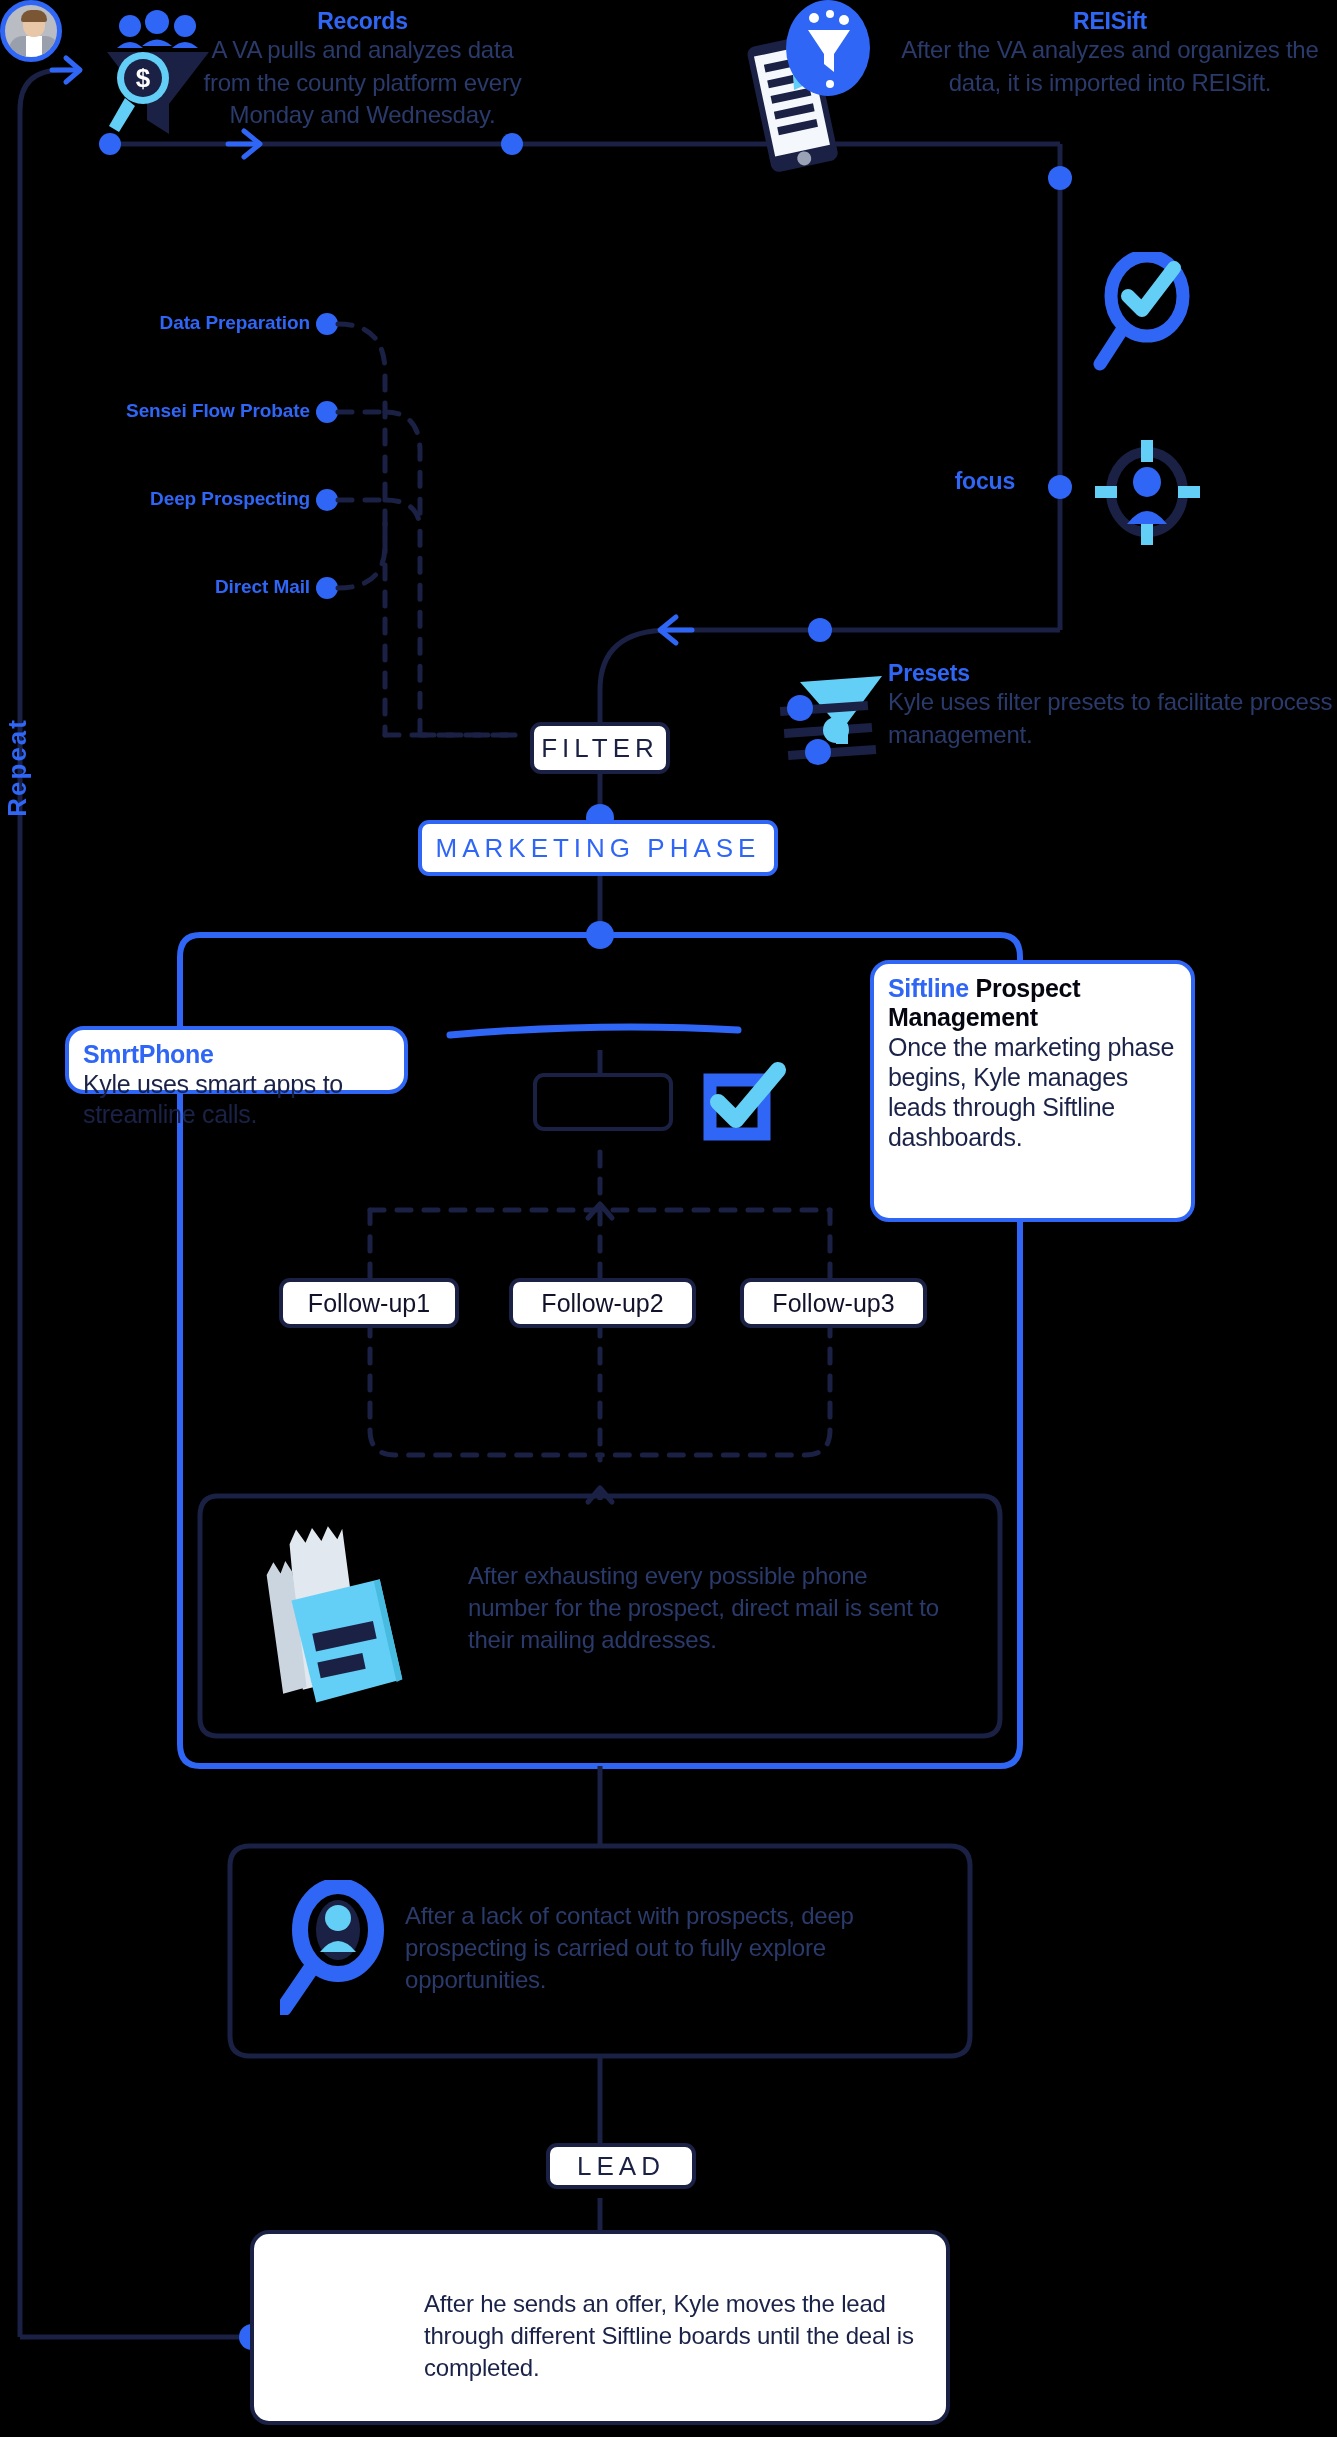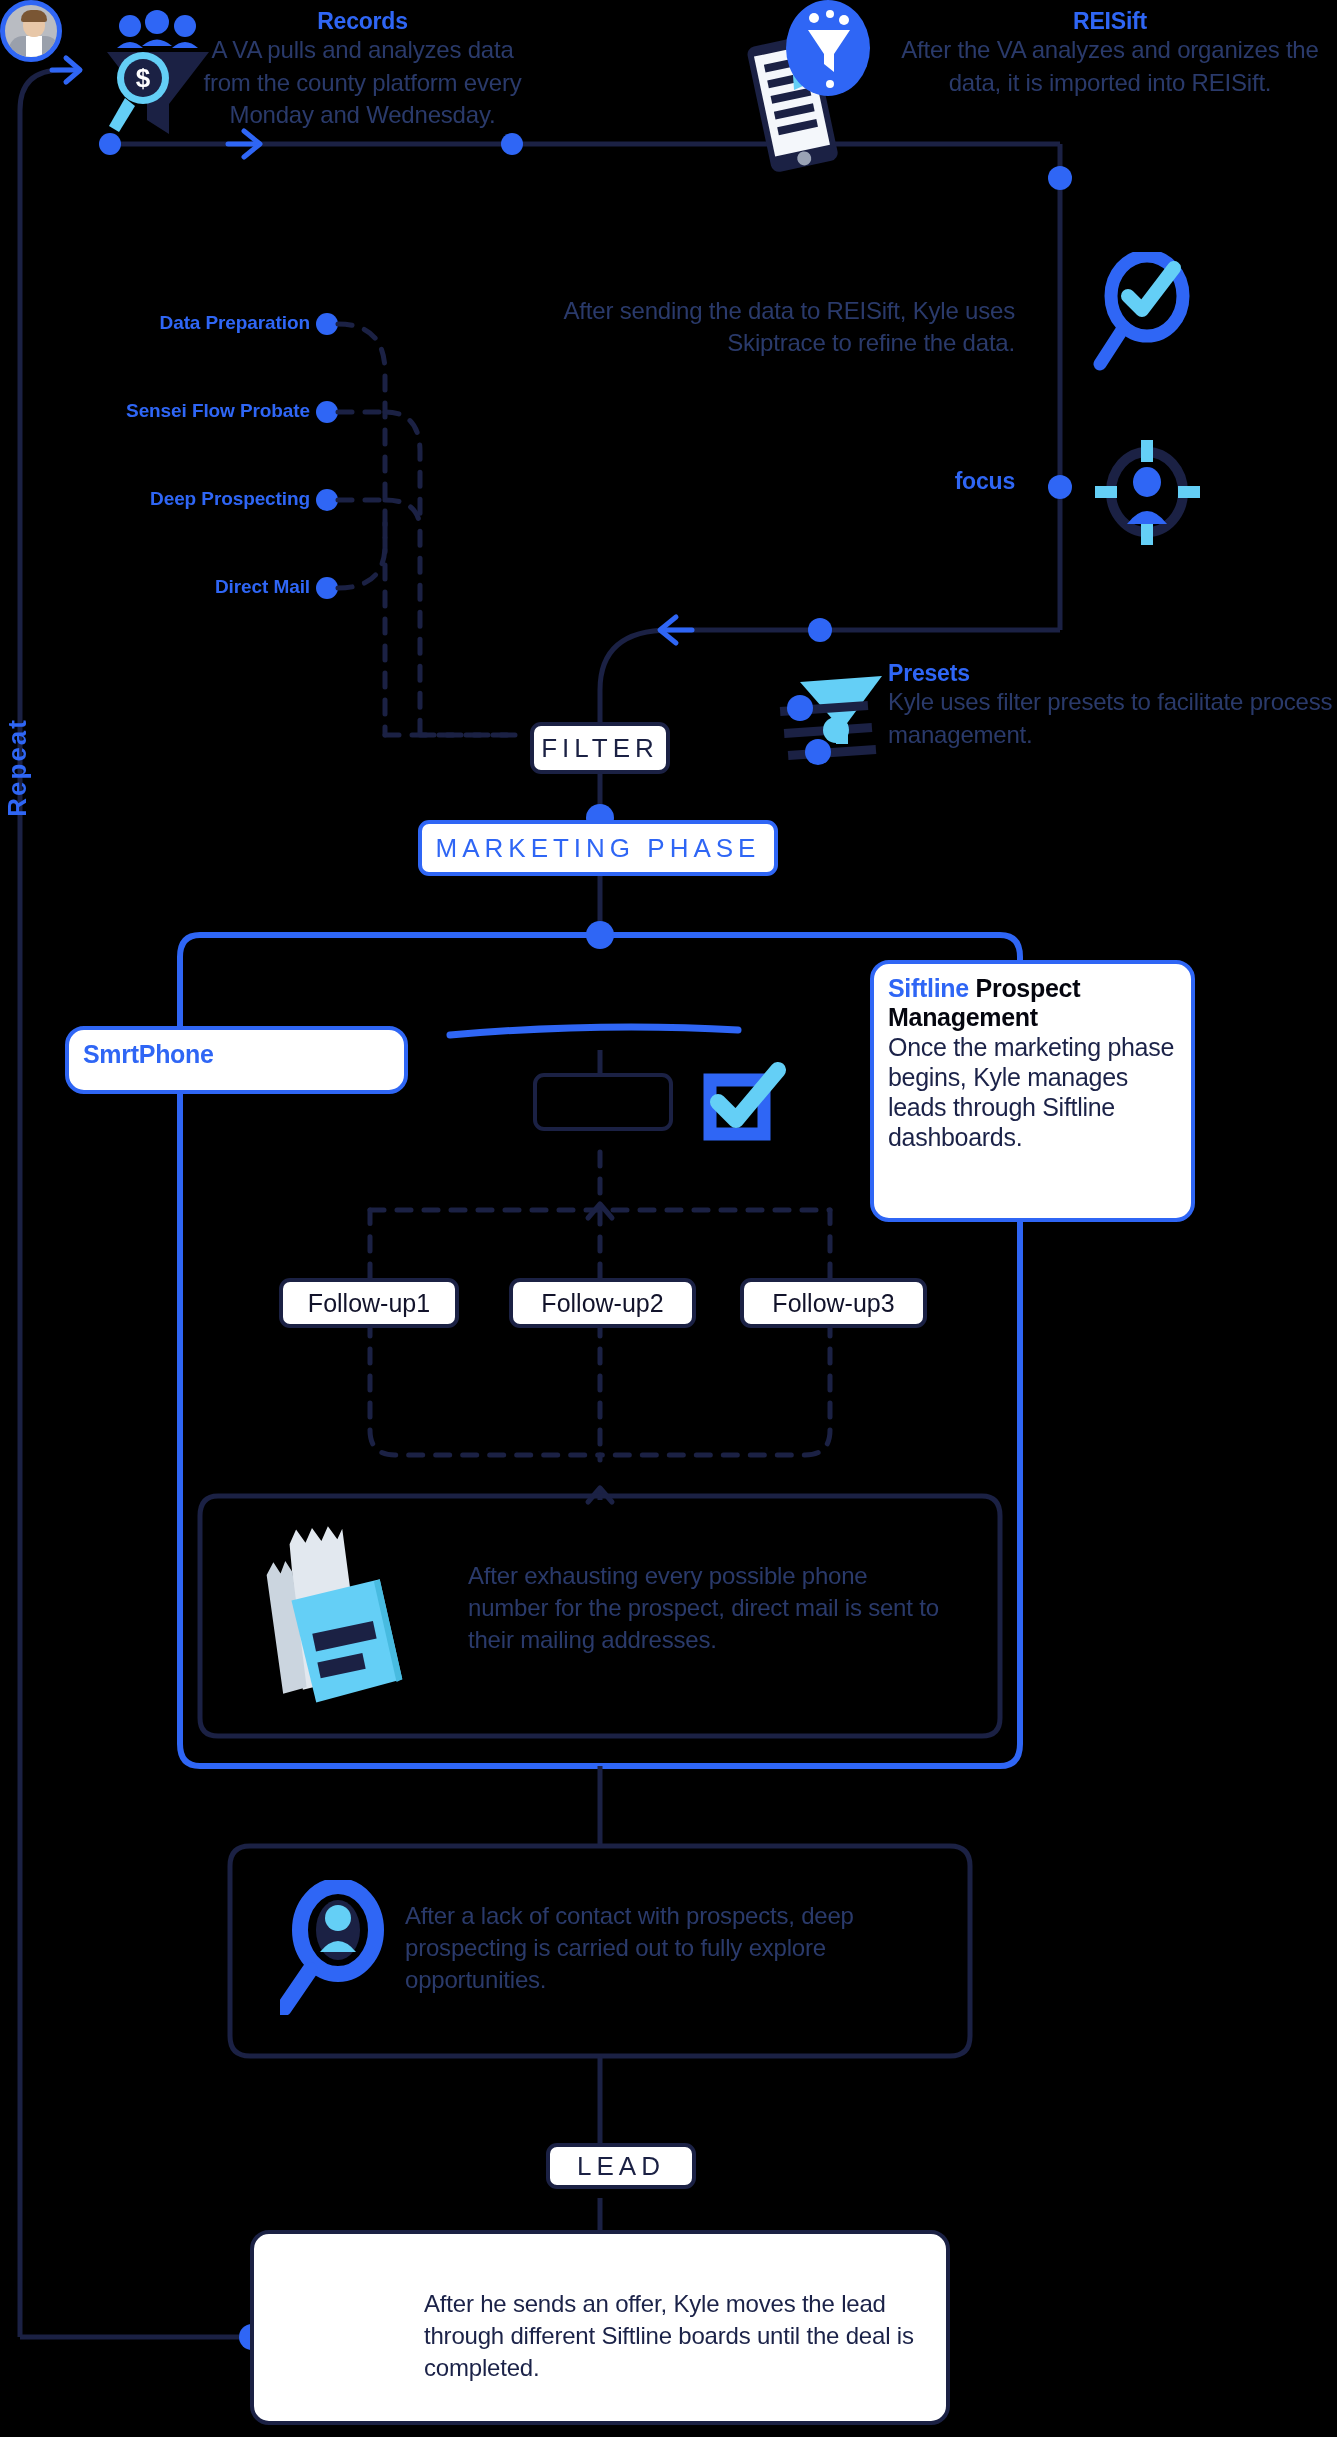--- a/index.html
+++ b/index.html
@@ -297,23 +297,20 @@
   <div class="blk ctr" style="left:185px;top:8px;width:355px;">
     <div class="hd">Records</div>
     <div class="bd">A VA pulls and analyzes data from the county platform every Monday and Wednesday.</div>
   </div>
 
   <div class="blk ctr" style="left:895px;top:8px;width:430px;">
     <div class="hd">REISift</div>
     <div class="bd">After the VA analyzes and organizes the data, it is imported into REISift.</div>
   </div>
 
-  <div class="blk rgt" style="left:530px;top:295px;width:485px;">
-    <div class="bd">After sending the data to REISift, Kyle uses Skiptrace to refine the data.</div>
-  </div>
 
   <div class="blk rgt" style="left:530px;top:468px;width:485px;">
     <div class="hd">focus</div>
   </div>
 
   <div class="blk lft" style="left:888px;top:660px;width:450px;">
     <div class="hd">Presets</div>
     <div class="bd">Kyle uses filter presets to facilitate process management.</div>
   </div>
 
@@ -361,20 +358,21 @@
   </div>
 
   <div class="nodebox dark" style="left:546px;top:2143px;width:150px;height:46px;">
     <span>LEAD</span>
   </div>
 
   <div class="card" style="left:65px;top:1026px;width:343px;height:68px;">
     <div class="t1">
       <span class="blue">SmrtPhone</span>
     </div>
+    <div class="t2">Kyle uses smart apps to streamline calls.</div>
   </div>
 
   <div class="card" style="left:870px;top:960px;width:325px;height:262px;">
     <div class="t1">
       <span class="blue">Siftline</span> 
       <span class="blk2">Prospect Management</span>
     </div>
     <div class="t2">Once the marketing phase begins, Kyle manages leads through Siftline dashboards.</div>
   </div>
 

